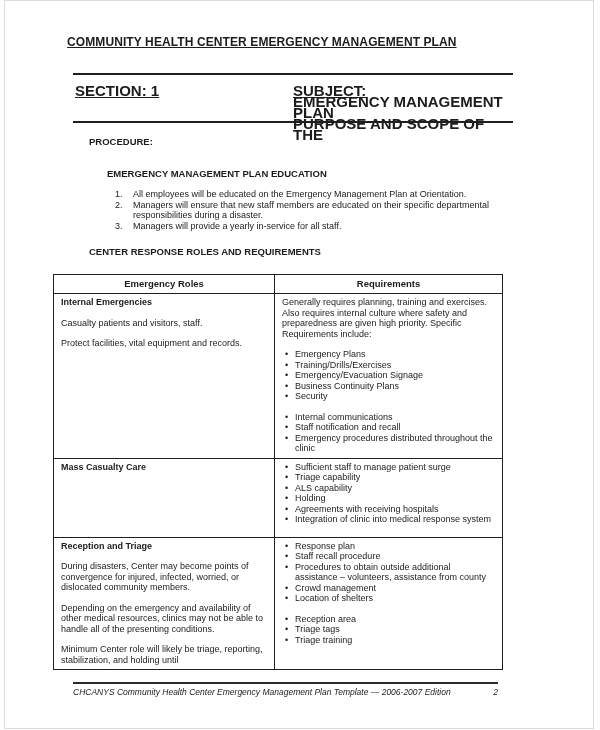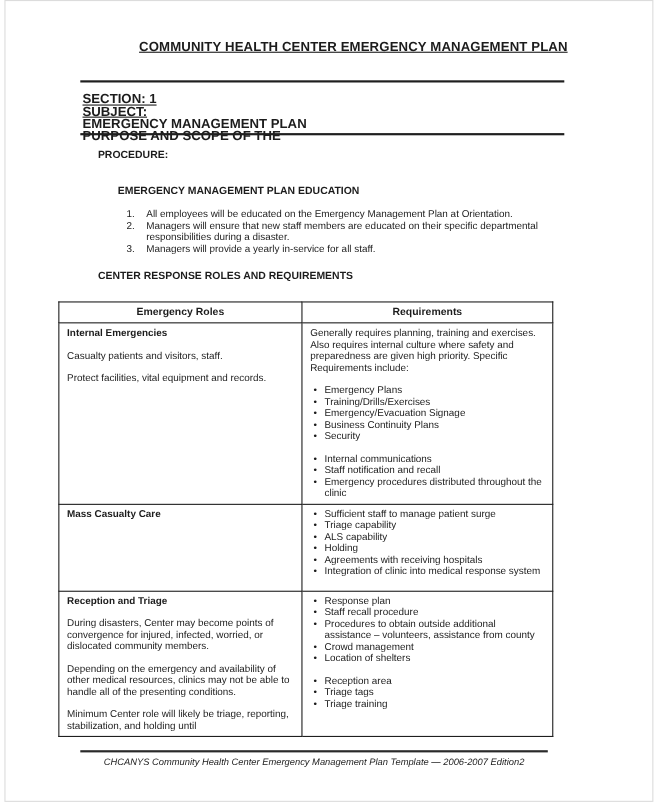--- a/index.html
+++ b/index.html
@@ -12,29 +12,29 @@
     font-size:9px;
     line-height:10.5px;
     overflow:hidden;
   }
   .page-border {
     position:absolute; left:4px; top:0; width:590px; height:729px;
     border:1px solid #dcdcdc; pointer-events:none;
   }
   .doc-title {
     position:absolute; top:37px; left:67px; width:449px;
-    text-align:right; font-size:12px; font-weight:bold;
+    text-align:left; font-size:12px; font-weight:bold;
     text-decoration:underline; letter-spacing:0.1px;
   }
   .rule { position:absolute; left:73px; width:440px; height:2px; background:#1f1f1f; }
   .rule-top { top:73px; }
   .rule-mid { top:121px; }
   .section-block {
     position:absolute; top:85px; left:75px; width:438px;
-    display:flex; font-size:12px; line-height:11px; font-weight:bold;flex-direction:column;
+    display:flex; font-size:15px; line-height:11px; font-weight:bold;
   }
   .section-left { width:218px; }
   .section-right { flex:1; }
   .u { text-decoration:underline; }
   .heading {
     position:absolute; left:89px; font-size:9.5px; font-weight:bold;
   }
   .procedure-heading { top:137px; }
   .education-heading { top:169px;padding-left:18px; }
   .roles-heading { top:247px; }
@@ -63,21 +63,21 @@
   .cellp { margin-bottom:10px; }
   .cellp:last-child { margin-bottom:0; }
   .bullet-item { display:flex; margin-left:3px; }
   .dot { flex:0 0 10px; width:10px; }
   .btext { flex:1; }
   .gap { height:10px; }
   .intro { margin-bottom:10px; }
   .footer {
     position:absolute; top:682px; left:73px; width:425px;
     border-top:2px solid #2a2a2a; padding-top:3px;
-    display:flex; justify-content:center;
+    display:flex; justify-content:space-between;
     font-size:8.5px; font-style:italic; line-height:10px;
   }
   .footer .pagenum { font-style:italic; }
 </style>
 </head>
 <body>
 
 <div class="page-border"></div>
 
 <div class="doc-title">COMMUNITY HEALTH CENTER EMERGENCY MANAGEMENT PLAN</div>

